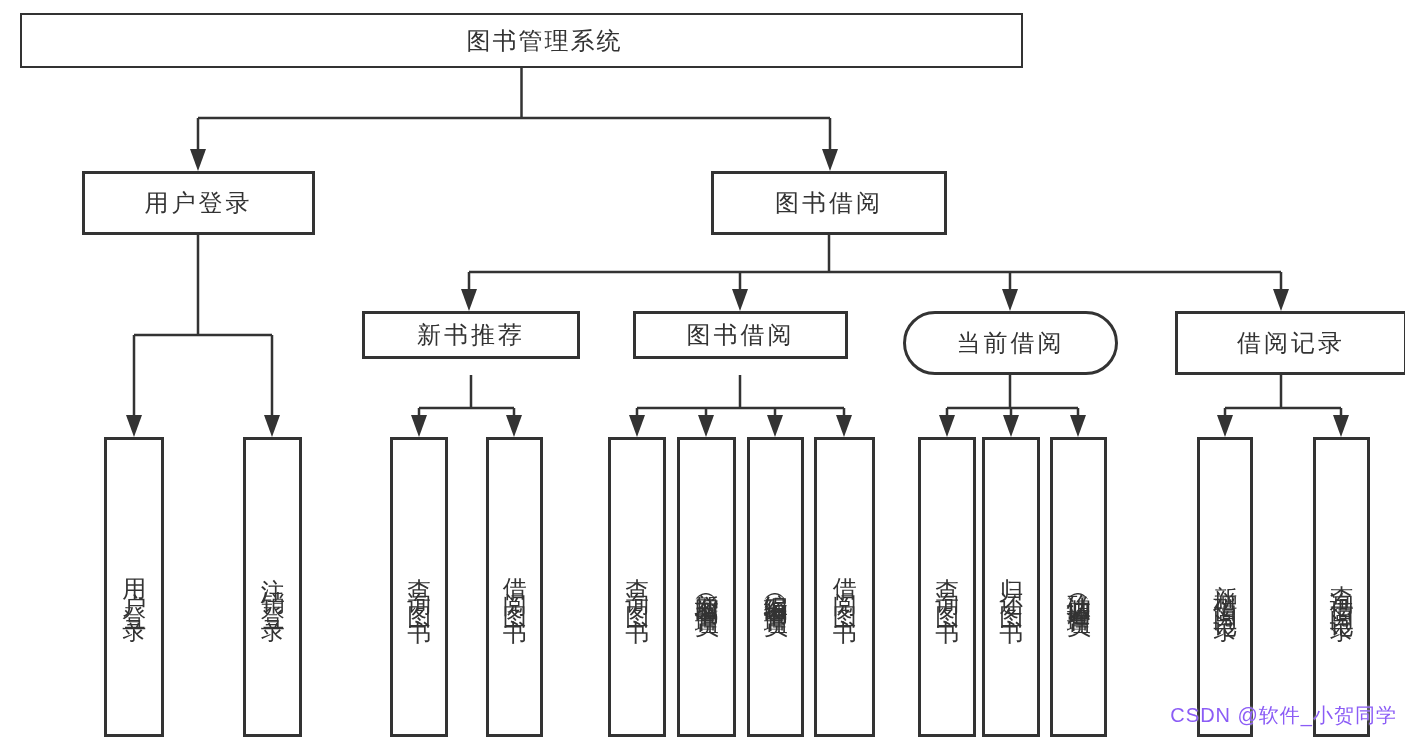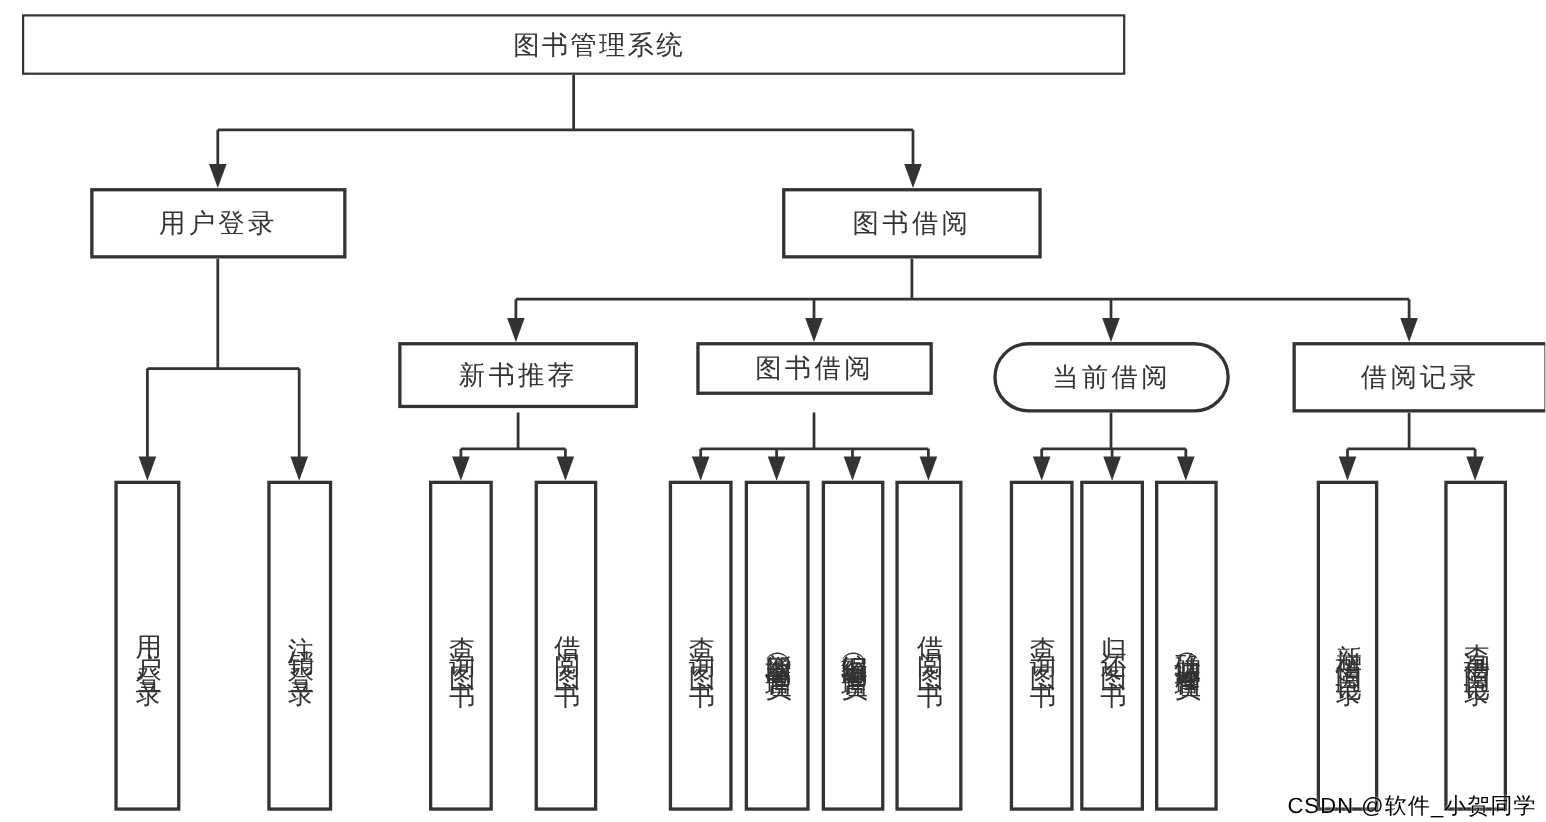--- a/index.html
+++ b/index.html
@@ -27,23 +27,23 @@
     text-orientation:mixed;
     font-size:24px;
     line-height:1.1;
     white-space:nowrap;
   }
   .ls-wide span{letter-spacing:14px;}
   .ls-mid span{letter-spacing:7px;}
   .ls-tight span{letter-spacing:3px;}
   .watermark{
     position:absolute;
-    right:8px;bottom:1px;
+    right:8px;bottom:18px;
     font-size:20px;
-    color:#000000;
+    color:#8b5cf6;
     text-shadow:0 0 2px #ffffff;
     letter-spacing:1px;
     text-align:center;
   }
 </style>
 </head>
 <body>
 
 <div class="stage">
 
@@ -91,21 +91,21 @@
     <span>图书管理系统</span>
   </div>
 
   <div class="box hbox" style="left:82px;top:171px;width:233px;height:64px;">
     <span>用户登录</span>
   </div>
   <div class="box hbox" style="left:711px;top:171px;width:236px;height:64px;">
     <span>图书借阅</span>
   </div>
 
-  <div class="box hbox" style="left:362px;top:311px;width:218px;height:60px;">
+  <div class="box hbox" style="left:362px;top:311px;width:218px;height:48px;">
     <span>新书推荐</span>
   </div>
   <div class="box hbox" style="left:633px;top:311px;width:215px;height:48px;">
     <span>图书借阅</span>
   </div>
   <div class="box hbox" style="left:903px;top:311px;width:215px;height:64px;border-radius:32px;">
     <span>当前借阅</span>
   </div>
   <div class="box hbox" style="left:1175px;top:311px;width:232px;height:64px;">
     <span>借阅记录</span>

